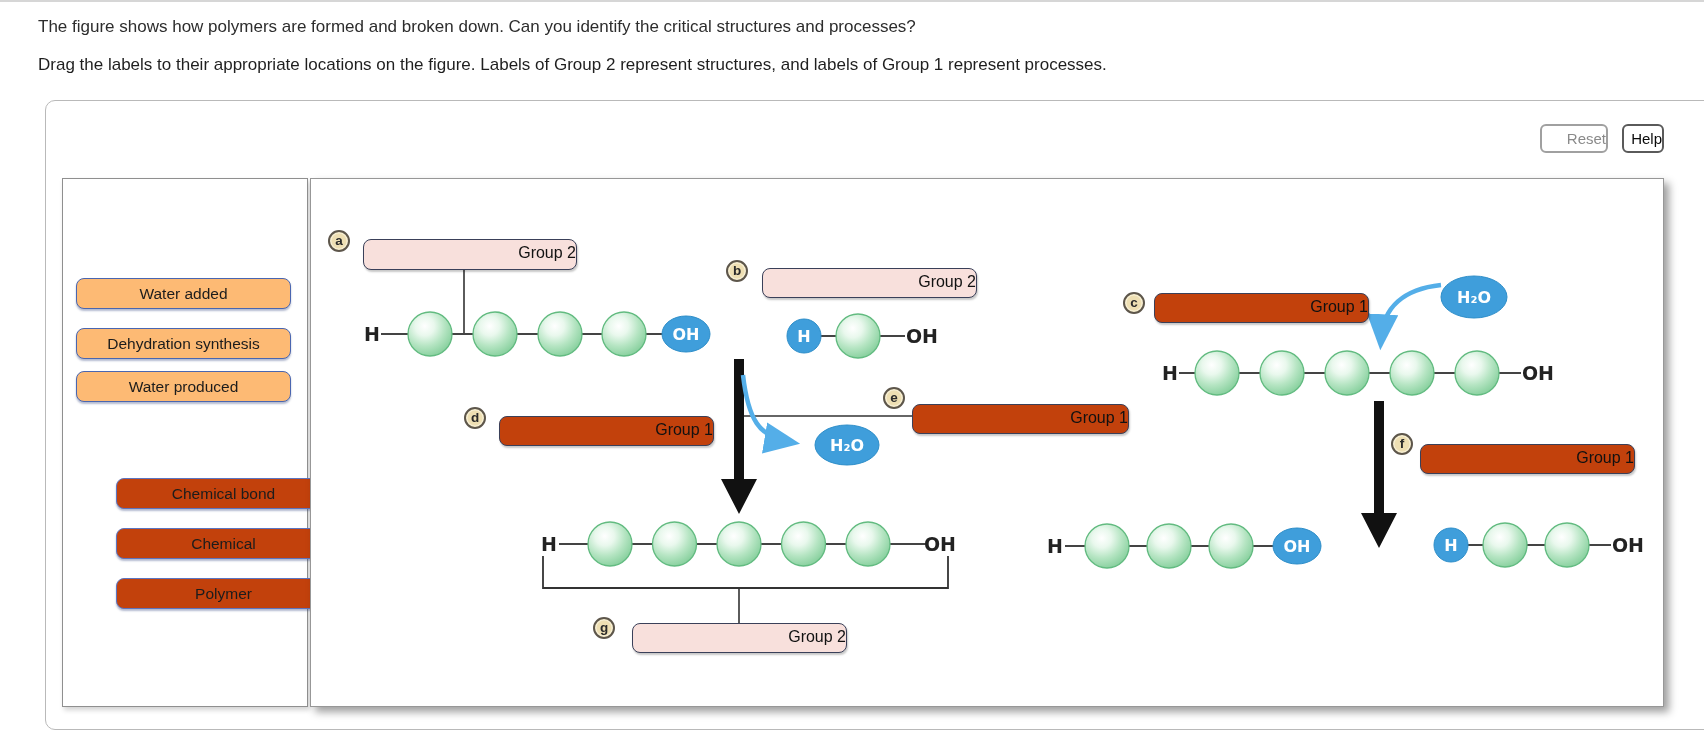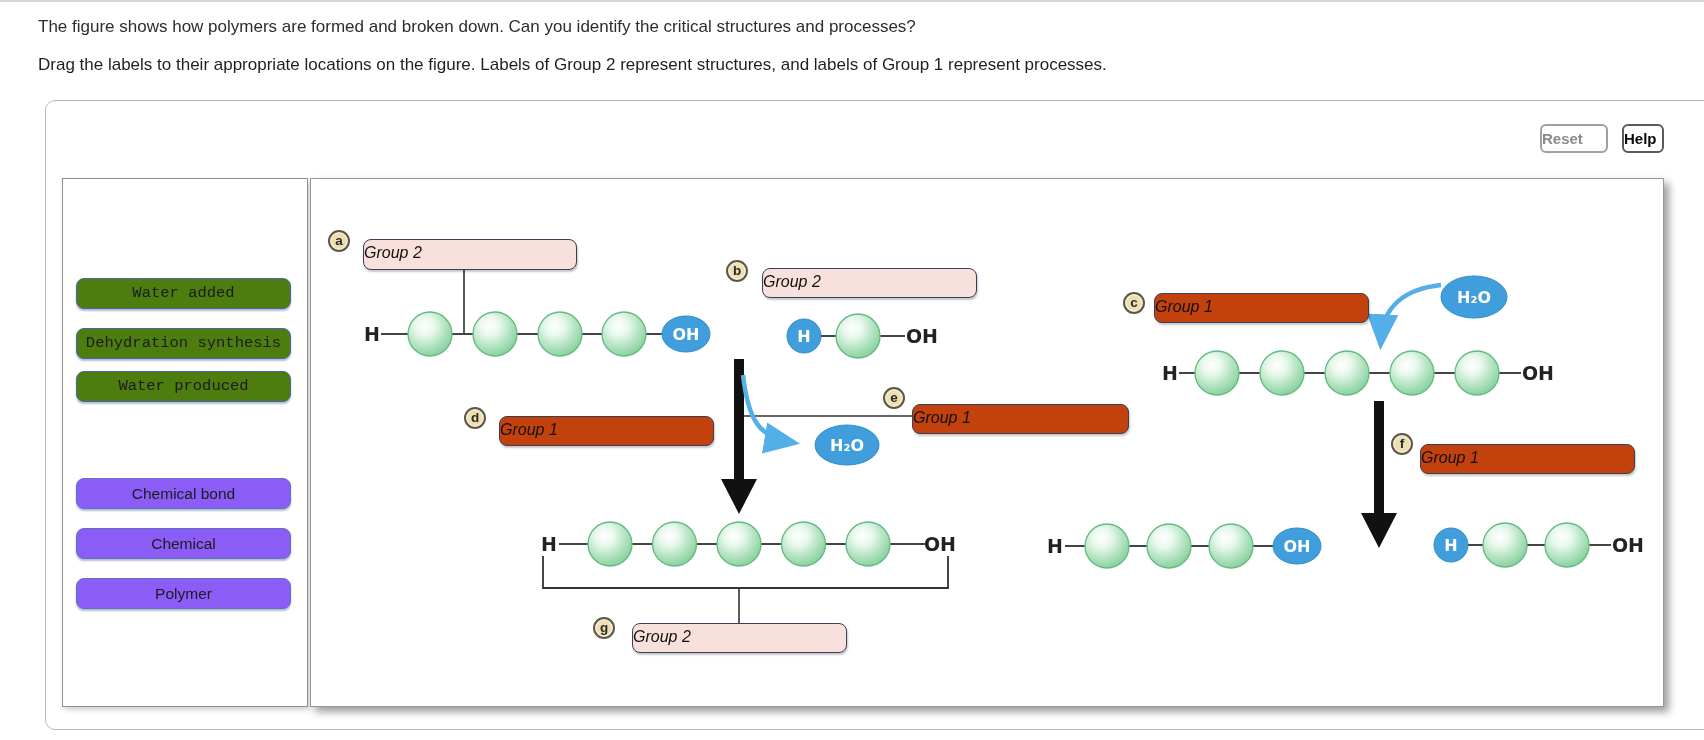--- a/index.html
+++ b/index.html
@@ -8,38 +8,38 @@
 
   #top-rule { position:absolute; left:0; top:0; width:1704px; height:2px; background:#d6d6d6; }
 
   .q-text { position:absolute; left:38px; top:17px; font-size:17px; color:#2d2d2d; }
   .q-instr { position:absolute; left:38px; top:55px; font-size:17px; font-weight:normal; color:#1f1f1f; }
 
   #activity-panel { position:absolute; left:45px; top:100px; width:1680px; height:630px;
     border:1px solid #b9b9b9; border-radius:10px; background:#fff; }
 
   .btn { position:absolute; top:124px; height:29px; border-radius:6px; background:#fff;
-    font-size:15px; font-weight:bold; text-align:left; line-height:26px; cursor:pointer; }
+    font-size:15px; font-weight:normal; text-align:right; line-height:26px; cursor:pointer; }
   #reset-btn { left:1540px; width:68px; border:2px solid #a0a0a0; color:#8a8a8a; }
   #help-btn  { left:1622px; width:42px; border:2px solid #5a5a5a; color:#0a0a0a; }
 
   #label-bank { position:absolute; left:62px; top:178px; width:246px; height:529px;
     background:#fff; border:1px solid #8f8f8f; box-shadow:2px 3px 5px rgba(0,0,0,.18); }
   .chip { position:absolute; left:13px; width:215px; height:31px; border-radius:8px;
     font-size:15.5px; color:#1c1c1c; text-align:center; line-height:29px; cursor:grab;
     box-shadow:0 2px 2px rgba(40,60,120,.35); }
-  .chip.blue { background:#4d7c0f; border:1.5px solid #4a66b0;font-family:Liberation Mono, monospace; }
-  .chip.pink { background:#8b5cf6; border:1.5px solid #5d74c0; }
+  .chip.blue { background:#fdba74; border:1.5px solid #4a66b0; }
+  .chip.pink { background:#c2410c; border:1.5px solid #5d74c0;margin-left:40px; }
 
   #figure-panel { position:absolute; left:310px; top:178px; width:1354px; height:529px;
     background:#fff; border:1px solid #979797; box-shadow:5px 5px 8px rgba(0,0,0,.38); }
   #figure-svg { position:absolute; left:0; top:0; }
 
   .target-box { position:absolute; height:30px; border:1.6px solid #3a4059; border-radius:8px;
-    font-size:16px; font-style:italic; color:#111; text-align:left; line-height:26px; cursor:pointer;
+    font-size:16px; color:#111; text-align:right; line-height:26px; cursor:pointer;
     box-shadow:1px 2px 2px rgba(0,0,0,.22); }
   .target-box.blue { background:#c2410c; }
   .target-box.pink { background:#f8e0dc; }
 
   .badge { position:absolute; width:22px; height:22px; border-radius:50%;
     background:#eedfb3; border:2px solid #5d564b; color:#2a2a2a;
     font-size:13.5px; font-weight:bold; text-align:center; line-height:18px;
     box-shadow:inset 0 0 0 1.5px #f7efd4; }
 
   

